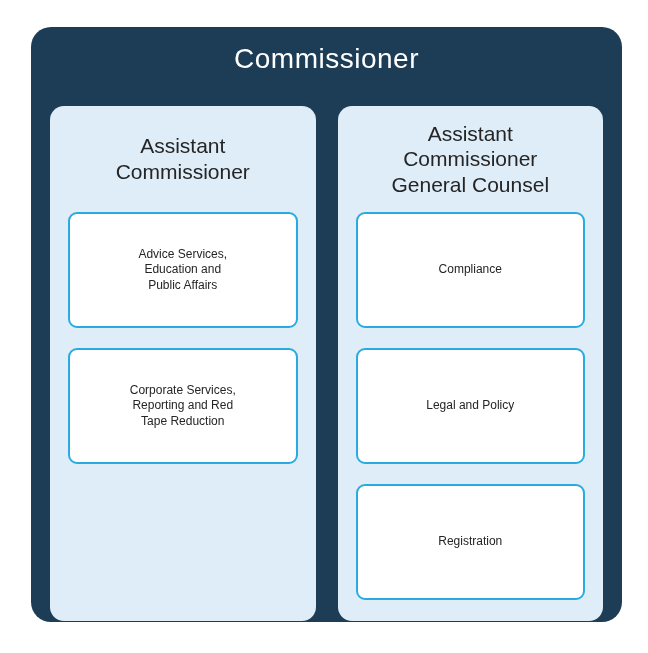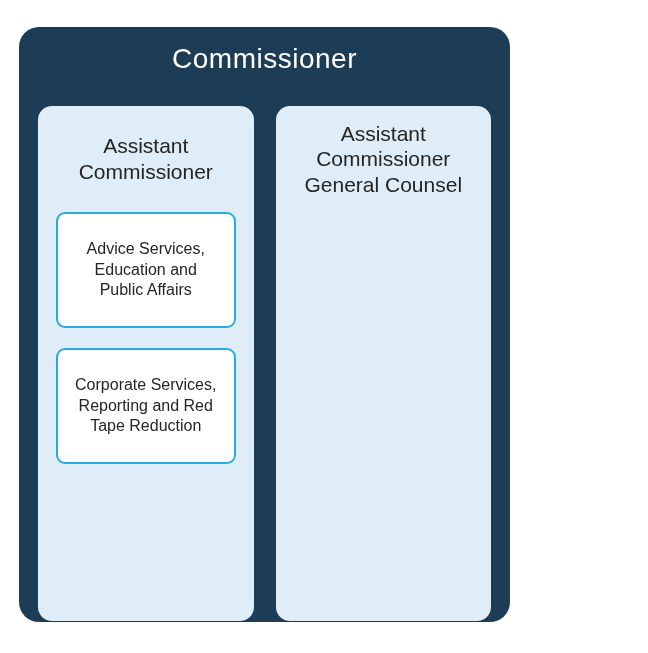--- a/index.html
+++ b/index.html
@@ -18,23 +18,23 @@
   }
   .stage {
     position: relative;
     width: 648px;
     height: 653px;
     background: var(--page-bg);
     overflow: hidden;
   }
   .container {
     position: absolute;
-    left: 19px;
+    left: 31px;
     top: 27px;
-    width: 491px;
+    width: 591px;
     height: 595px;
     background: var(--container-bg);
     border-radius: 20px;
   }
   .chart-title {
     height: 63px;
     display: flex;
     align-items: center;
     justify-content: center;
     color: var(--title-text);
@@ -75,21 +75,21 @@
   .org-box {
     height: 116px;
     background: var(--box-bg);
     border: 2.5px solid var(--box-border);
     border-radius: 9px;
     display: flex;
     align-items: center;
     justify-content: center;
     text-align: center;
     color: var(--body-text);
-    font-size: 16px;
+    font-size: 12px;
     line-height: 1.3;
     white-space: pre-line;
   }
 </style>
 </head>
 <body>
 
 <div class="stage">
   <div class="container">
 
@@ -107,17 +107,22 @@
           <div class="org-box">Corporate Services,
 Reporting and Red
 Tape Reduction</div>
         </div>
       </div>
 
       <div class="column">
         <div class="column-heading">Assistant
 Commissioner
 General Counsel</div>
+        <div class="boxes">
+          <div class="org-box">Compliance</div>
+          <div class="org-box">Legal and Policy</div>
+          <div class="org-box">Registration</div>
+        </div>
       </div>
 
     </div>
   </div>
 </div>
 
 </body></html>

